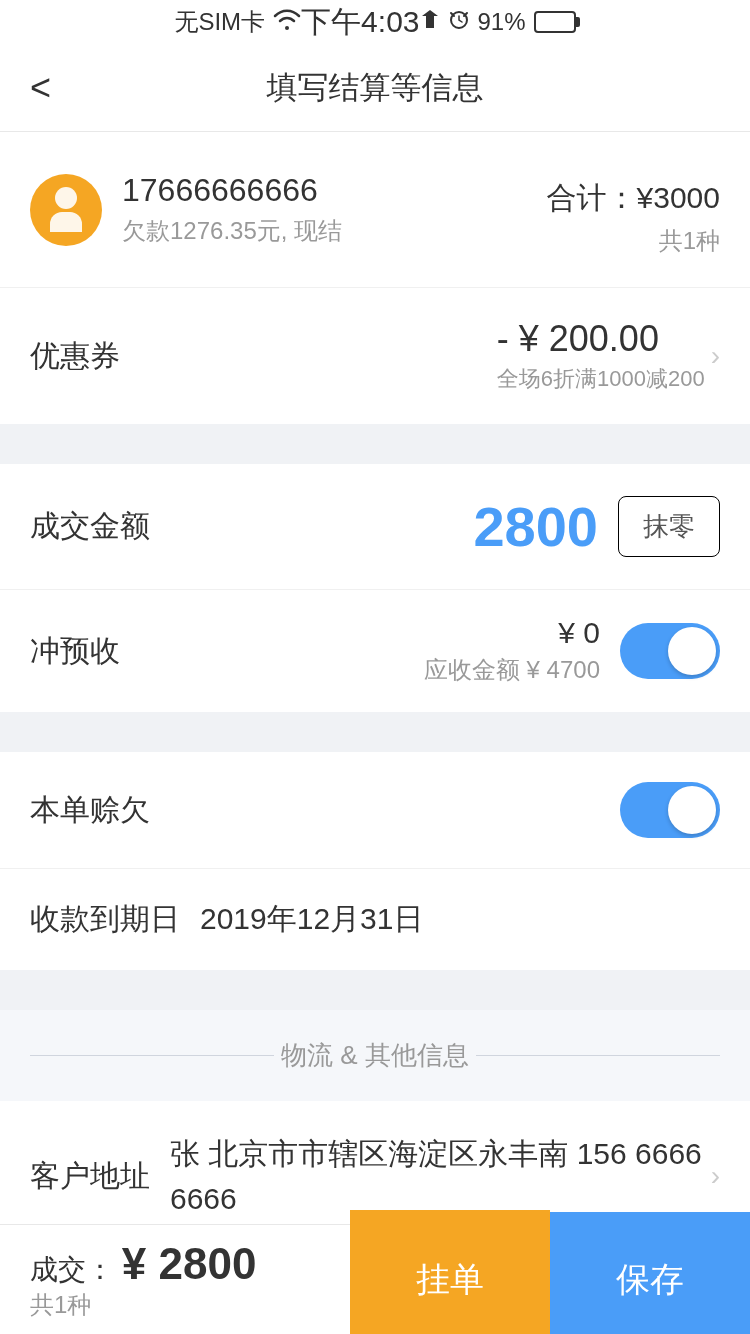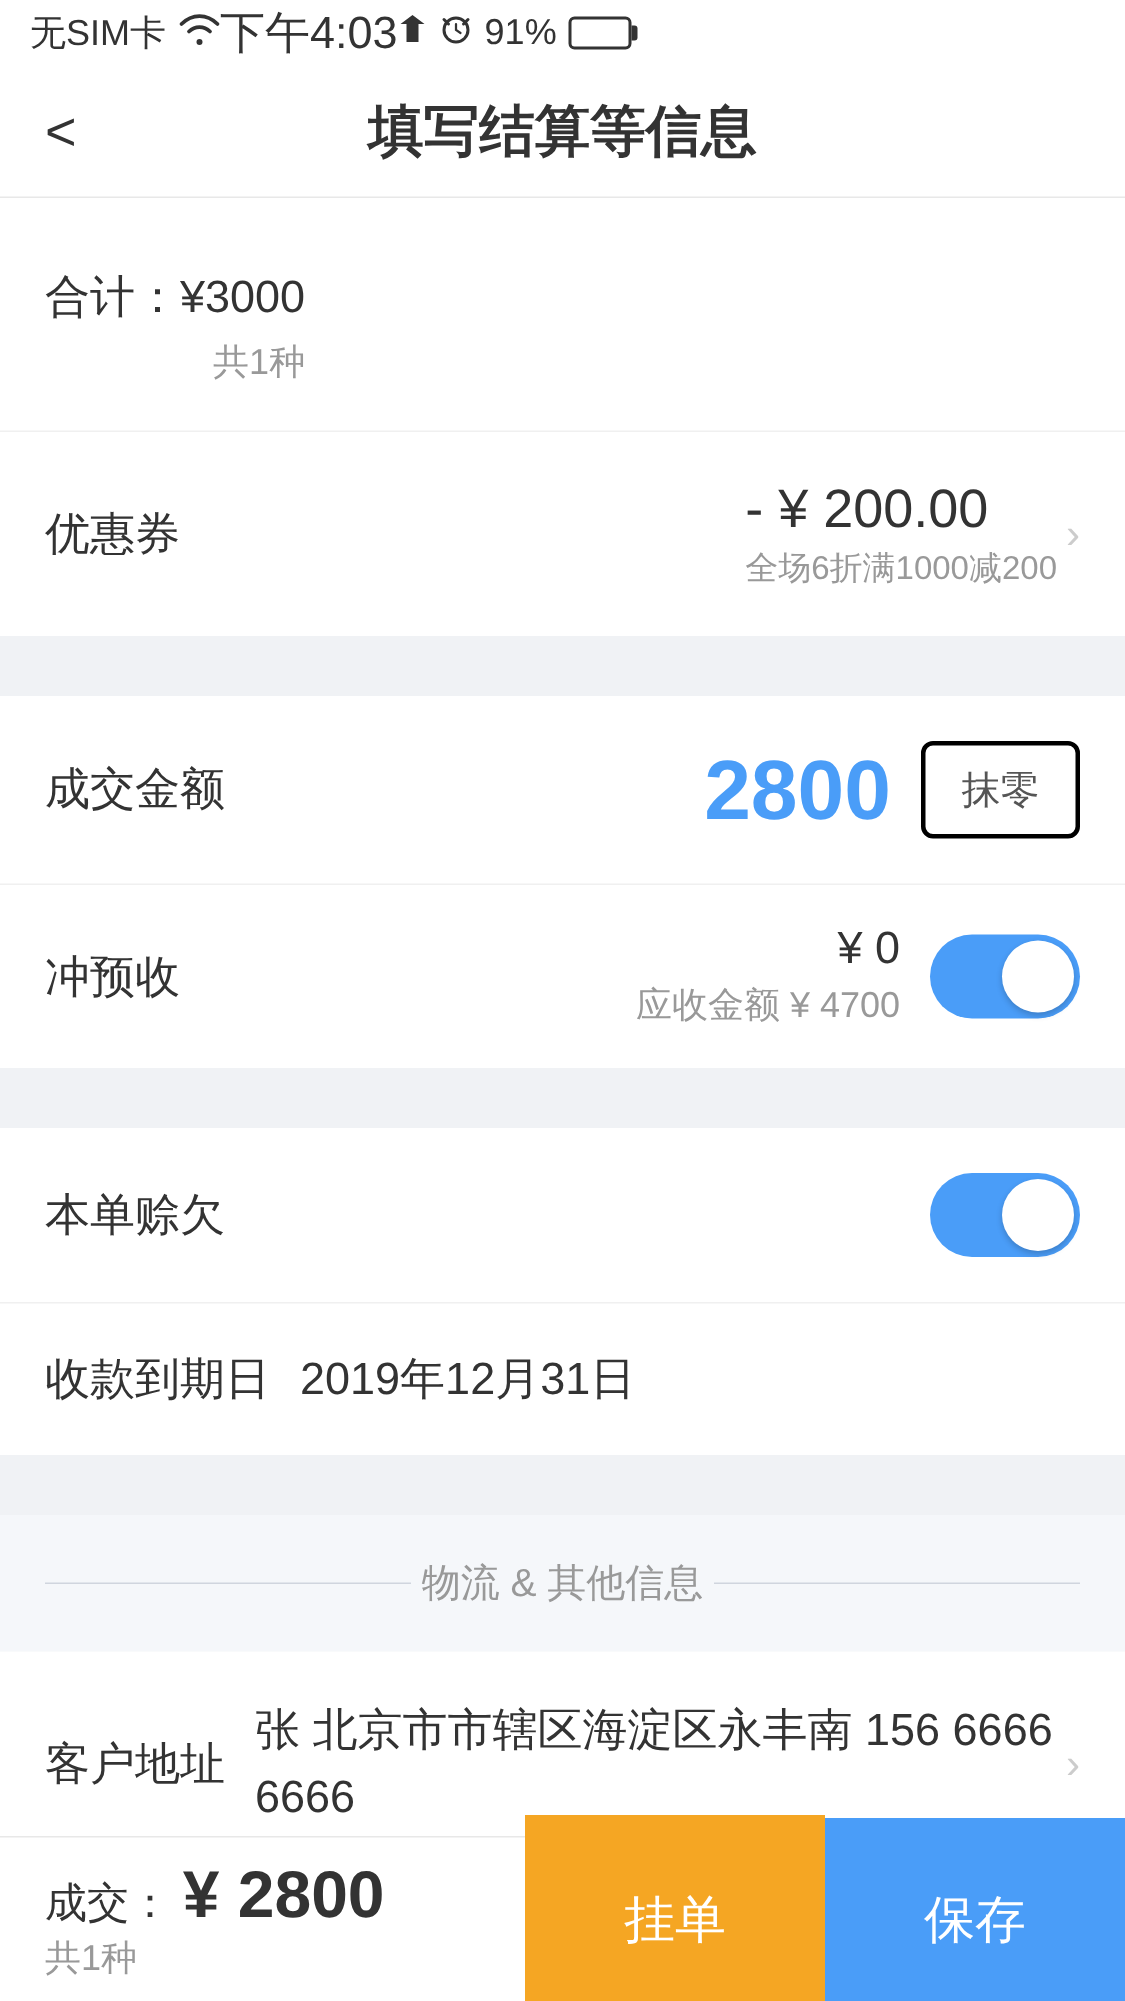--- a/index.html
+++ b/index.html
@@ -12,21 +12,21 @@
       color: #333;
       font-size: 28px;
     }
 
     
     .status-bar {
       height: 44px;
       background: #fff;
       display: flex;
       align-items: center;
-      justify-content: flex-start;
+      justify-content: center;
       padding: 0 20px;
       font-size: 24px;
       color: #333;
     }
     .status-left { display: flex; align-items: center; gap: 8px; }
     .status-center { font-size: 30px; font-weight: 500; }
     .status-right { display: flex; align-items: center; gap: 8px; font-size: 24px; }
     .battery-icon {
       display: inline-block;
       width: 42px;
@@ -65,22 +65,22 @@
       border-bottom: 1px solid #e8e8e8;
     }
     .nav-back {
       position: absolute;
       left: 30px;
       font-size: 36px;
       color: #333;
       cursor: pointer;
     }
     .nav-title {
-      font-size: 37px;
-      font-weight: 700;
+      font-size: 31px;
+      font-weight: 400;
       color: #333;
     }
 
     
     .section {
       background: #fff;
       margin-bottom: 20px;
     }
 
     
@@ -186,21 +186,21 @@
       align-items: center;
       gap: 20px;
     }
     .deal-amount-value {
       font-size: 56px;
       font-weight: 600;
       color: #4a9df8;
     }
     .round-btn {
       padding: 12px 24px;
-      border: 3px solid #000000;
+      border: 1px solid #000000;
       border-radius: 8px;
       font-size: 26px;
       color: #555;
       background: #fff;
       cursor: pointer;
     }
     .already-rounded {
       font-size: 24px;
       color: #999;
       text-align: right;
@@ -446,20 +446,32 @@
     </div>
   </div>
 
   <div class="nav-bar">
     <span class="nav-back">&lt;</span>
     <span class="nav-title">填写结算等信息</span>
   </div>
 
   <div class="section">
     <div class="user-info-row">
+      <div class="user-left">
+        <div class="avatar">
+          <div class="avatar-person">
+            <div class="avatar-head"></div>
+            <div class="avatar-body"></div>
+          </div>
+        </div>
+        <div>
+          <div class="user-phone">17666666666</div>
+          <div class="user-debt">欠款1276.35元, 现结</div>
+        </div>
+      </div>
       <div class="user-right">
         <div class="user-total">
           <span>合计：</span><span>¥3000</span>
         </div>
         <div class="user-count">共1种</div>
       </div>
     </div>
 
     <div class="row-item">
       <span class="row-label">优惠券</span>

